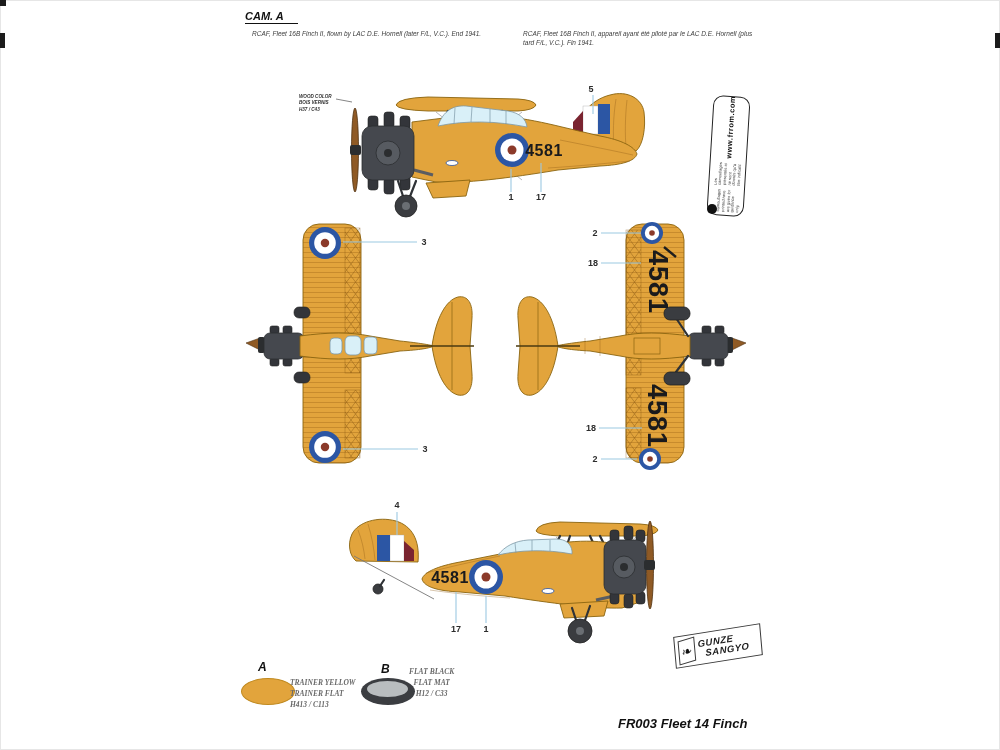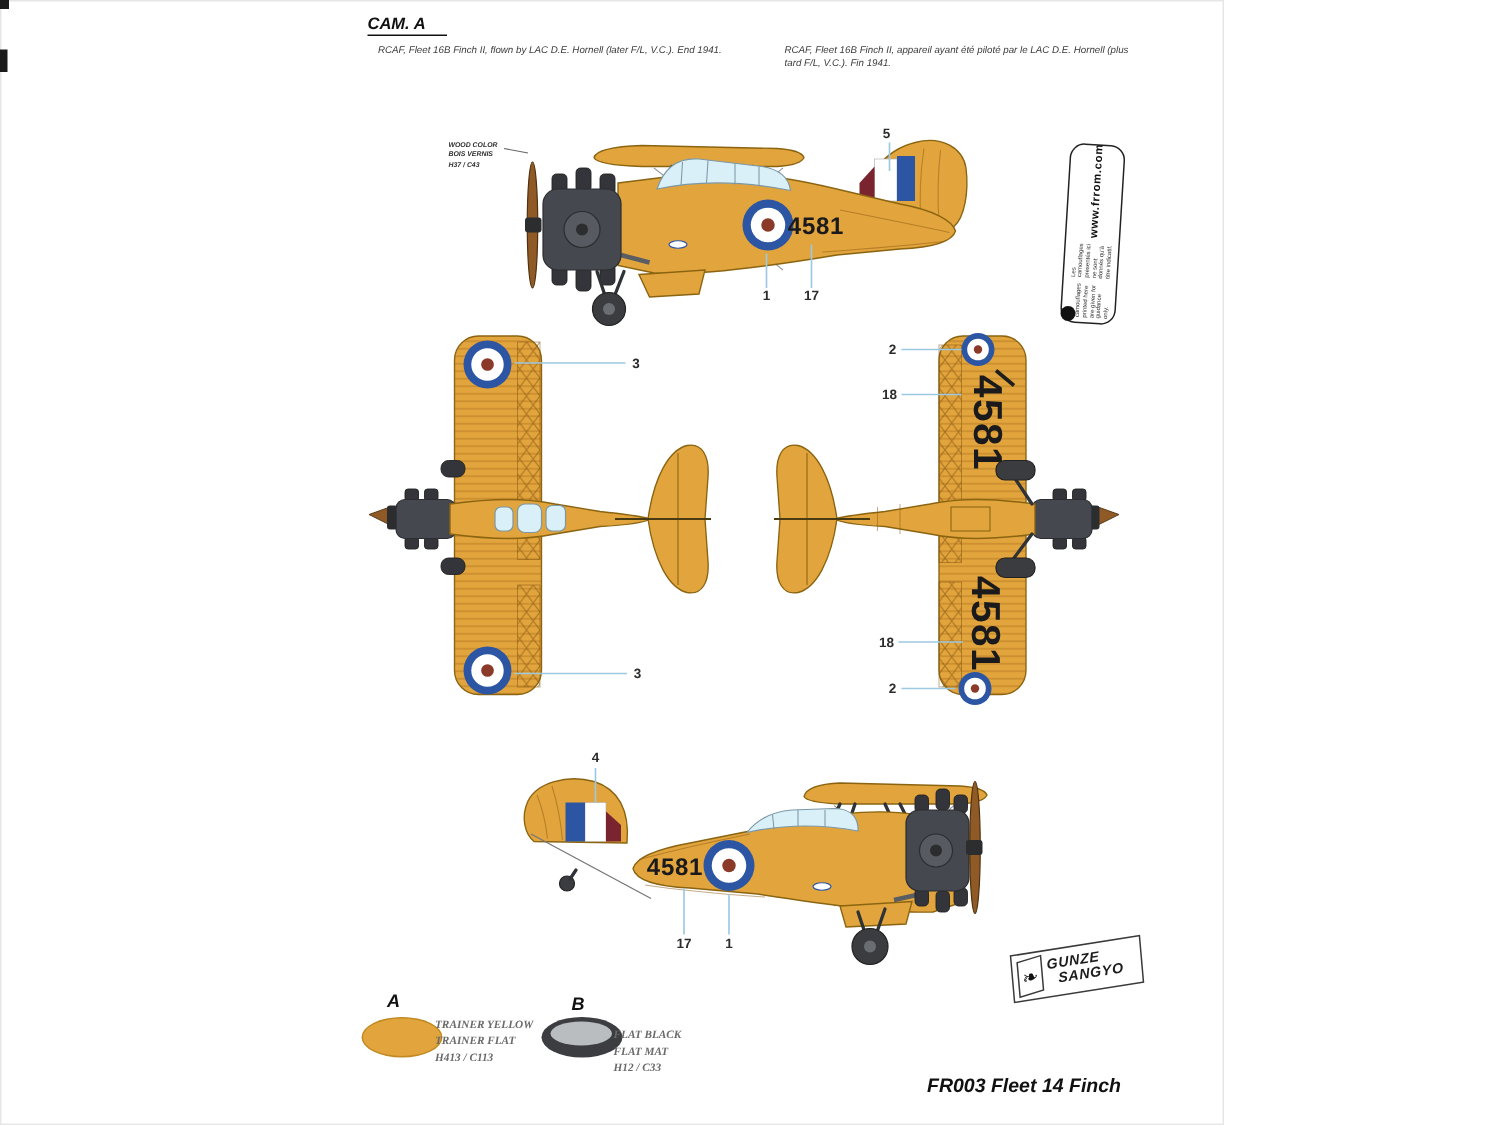--- a/index.html
+++ b/index.html
@@ -1,16 +1,16 @@
 <!DOCTYPE html>
 <html><head>
 <meta charset="utf-8">
 <style>
   html,body{margin:0;padding:0;background:#fff;}
-  #page{position:relative;width:816px;height:750px;background:#ffffff;overflow:hidden;
+  #page{position:relative;width:1000px;height:750px;background:#ffffff;overflow:hidden;
         font-family:"Liberation Sans",sans-serif;}
   .sheet-border{position:absolute;inset:0;border:1px solid #e6e6e6;pointer-events:none;}
   .regmark{position:absolute;background:#1b1b1b;}
   #bigsvg{position:absolute;left:0;top:0;}
 
   
   #cam-label{position:absolute;left:245px;top:10px;font:italic 800 11px "Liberation Sans",sans-serif;
              color:#111;border-bottom:1.6px solid #111;padding:0 14px 1px 0;}
   .caption{position:absolute;font:italic 400 6.5px "Liberation Sans",sans-serif;color:#3c3c3c;line-height:8.5px;}
   #caption-en{left:252px;top:30px;width:300px;}
@@ -311,20 +311,20 @@
 
   <div class="lg-key" style="left:258px;top:660px;">A</div>
   <div id="sw-a"></div>
   <div class="lg-text" style="left:290px;top:677px;">
     <span>TRAINER YELLOW</span>
     <span>TRAINER FLAT</span>
     <span>H413 / C113</span>
   </div>
   <div class="lg-key" style="left:381px;top:662px;">B</div>
   <div id="sw-b"></div>
-  <div class="lg-text" style="left:409px;top:684px;">
+  <div class="lg-text" style="left:409px;top:666px;text-align:center;">
     <span>FLAT BLACK</span>
     <span>FLAT MAT</span>
     <span>H12 / C33</span>
   </div>
 
   <div id="footer-title">FR003 Fleet 14 Finch</div>
 </div>
 
 </body></html>

